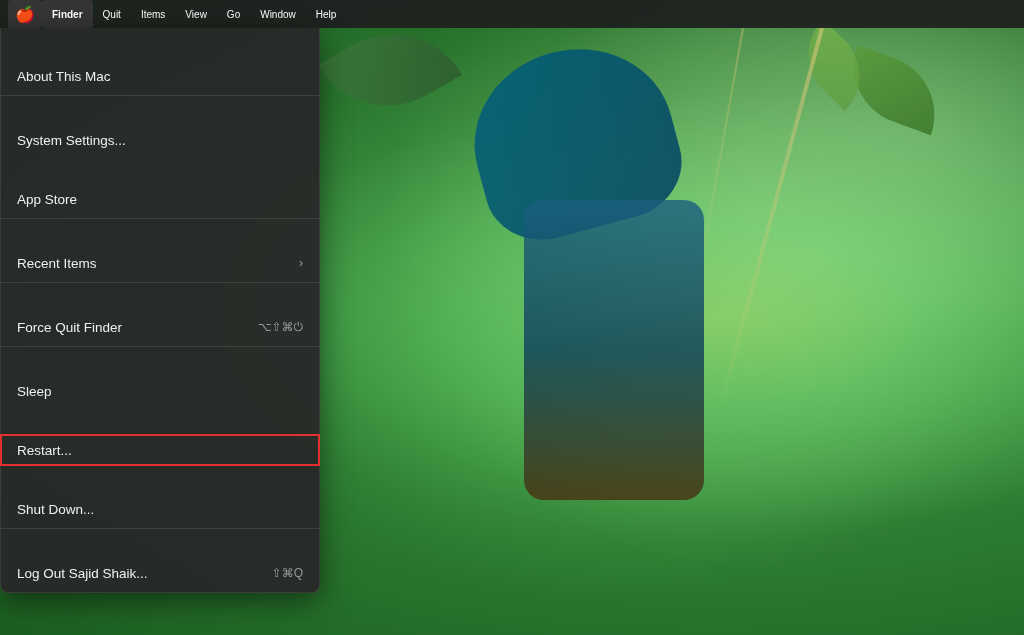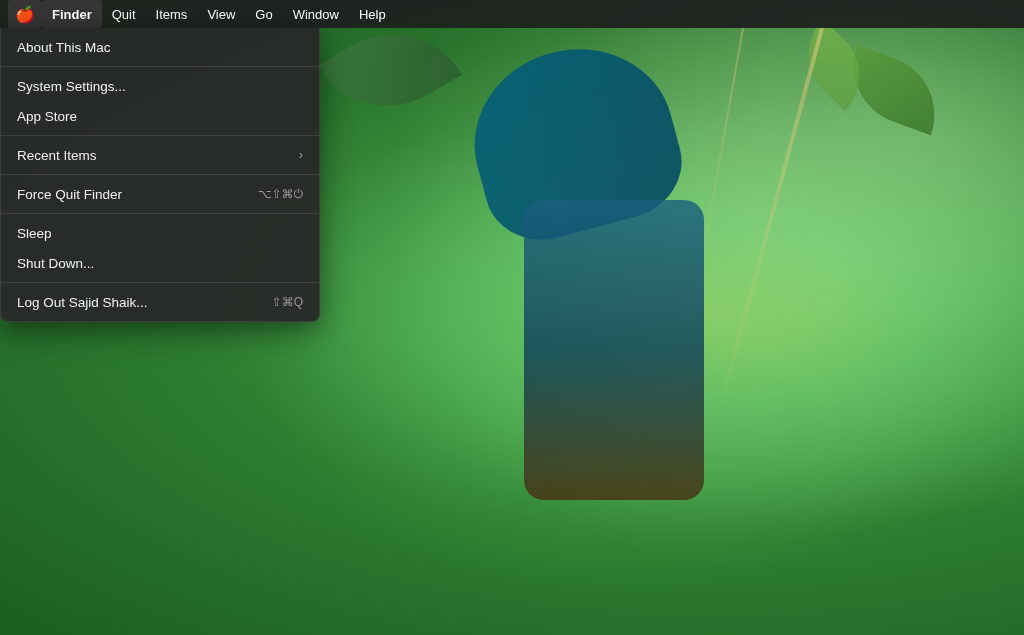--- a/index.html
+++ b/index.html
@@ -60,21 +60,21 @@
       background: rgba(60, 60, 60, 0.8);
       border-radius: 3px;
     }
 
     .menubar-item {
       padding: 0 10px;
       height: 28px;
       display: flex;
       align-items: center;
       color: white;
-      font-size: 13px;
+      font-size: 10px;
       font-weight: 400;
       cursor: pointer;
       border-radius: 3px;
       white-space: nowrap;
     }
 
     .menubar-item.active {
       background: rgba(60, 60, 60, 0.8);
     }
 
@@ -101,20 +101,21 @@
     .menu-item {
       display: flex;
       align-items: center;
       justify-content: space-between;
       padding: 0 16px;
       height: 30px;
       color: #f0f0f0;
       font-size: 13.5px;
       cursor: pointer;
       position: relative;
+      margin-top: 29px;
     }
 
     .menu-item.restart-highlighted {
       background: transparent;
       outline: 2px solid #e03030;
       outline-offset: -1px;
     }
 
     .menu-item .shortcut {
       color: rgba(180, 180, 180, 0.8);
@@ -297,20 +298,23 @@
     <span>Force Quit Finder</span>
     <span class="shortcut">⌥⇧⌘⏻</span>
   </div>
 
   <div class="menu-separator"></div>
 
   <div class="menu-item">
     <span>Sleep</span>
   </div>
 
+  <div class="menu-item restart-highlighted">
+    <span>Restart...</span>
+  </div>
 
   <div class="menu-item">
     <span>Shut Down...</span>
   </div>
 
   <div class="menu-separator"></div>
 
 
   <div class="menu-item">
     <span>Log Out Sajid Shaik...</span>

